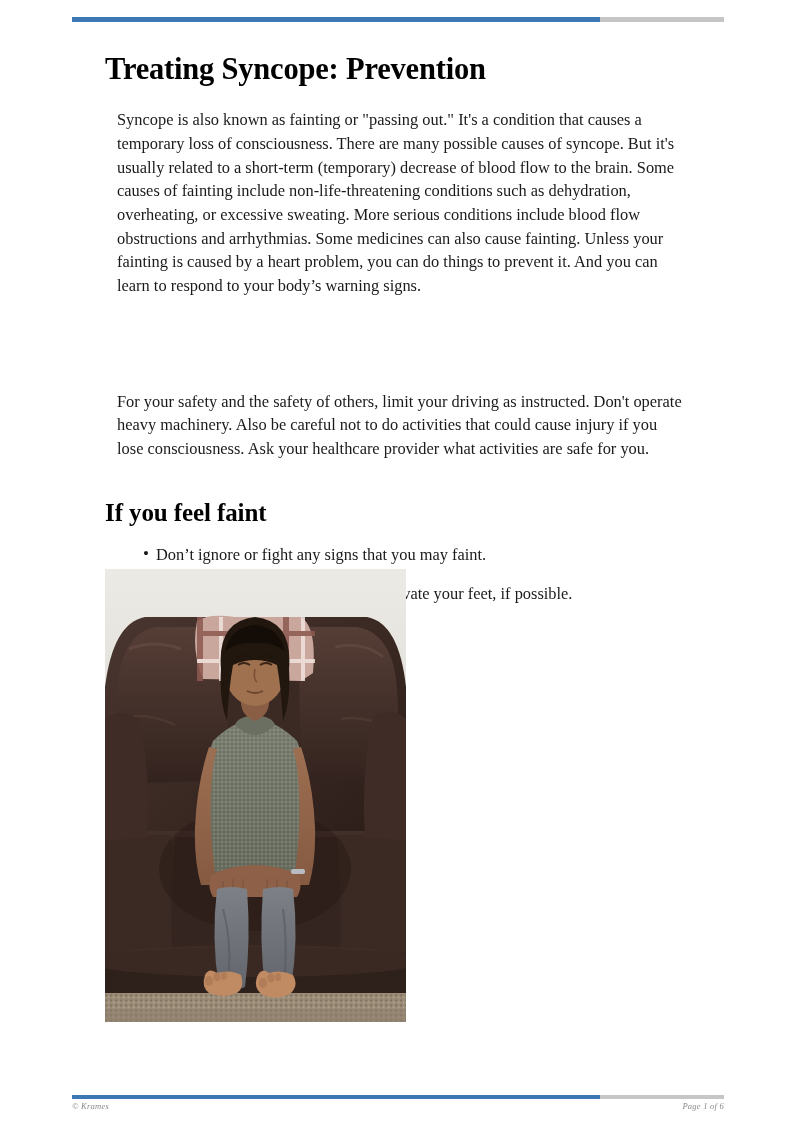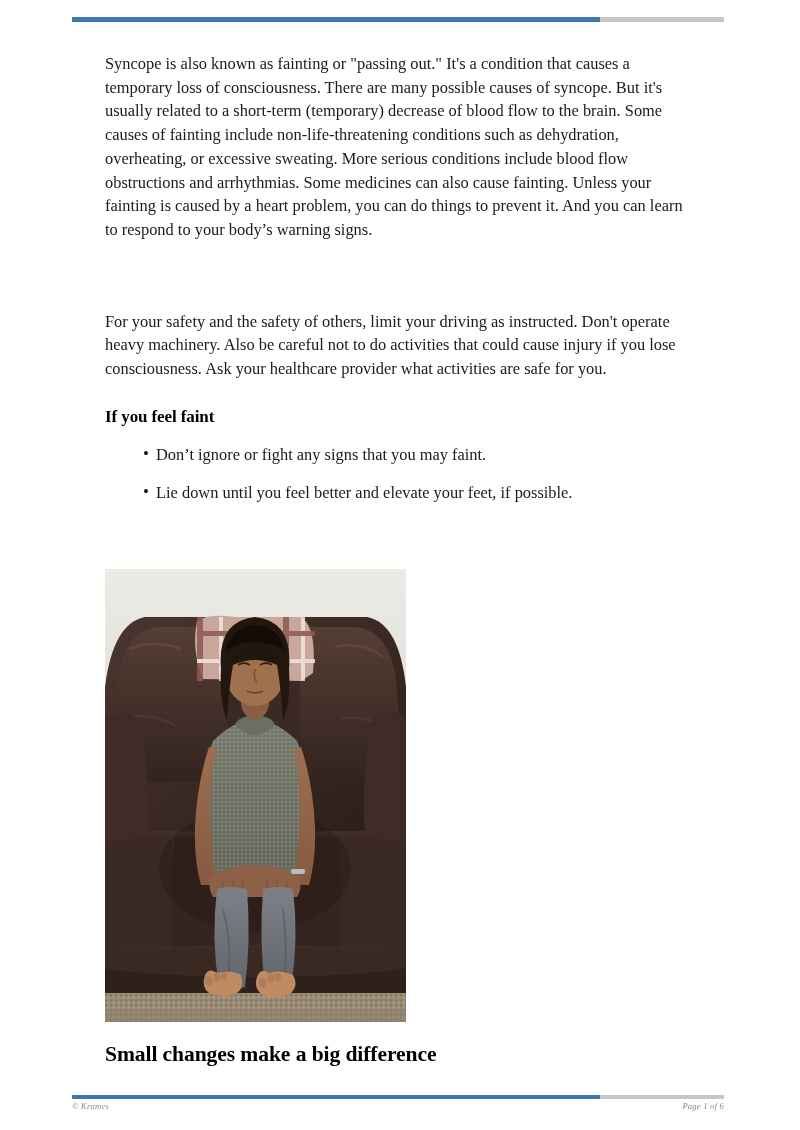--- a/index.html
+++ b/index.html
@@ -56,30 +56,30 @@
     font-weight: bold;
     letter-spacing: -0.2px;
     line-height: 1.12;
     margin: 0 0 22px 0;
     color: #000000;
   }
 
   p.body-text {
     font-size: 16.4px;
     line-height: 1.445;
-    margin: 0;
+    margin: 12px;
     color: #1a1a1a;
     text-align: left;
   }
 
   .gap-after-intro { height: 68px; }
   .gap-after-second { height: 26px; }
 
   h2.section-head {
-    font-size: 17px;
+    font-size: 25px;
     font-weight: bold;
     margin: 0 0 16px 0;
     color: #000000;
     letter-spacing: -0.1px;
   }
 
   ul.bullets {
     margin: 0;
     padding: 0 0 0 38px;
     list-style: none;
@@ -168,20 +168,21 @@
 
 <div class="page">
 
   <div class="header-rule">
     <div class="seg-blue"></div>
     <div class="seg-gray"></div>
   </div>
 
   <div class="content">
 
+    <h1 class="doc-title">Treating Syncope: Prevention</h1>
 
     <p class="body-text">Syncope is also known as fainting or "passing out." It's a condition that causes a temporary loss of consciousness. There are many possible causes of syncope. But it's usually related to a short-term (temporary) decrease of blood flow to the brain. Some causes of fainting include non-life-threatening conditions such as dehydration, overheating, or excessive sweating. More serious conditions include blood flow obstructions and arrhythmias. Some medicines can also cause fainting. Unless your fainting is caused by a heart problem, you can do things to prevent it. And you can learn to respond to your body’s warning signs.</p>
 
     <div class="gap-after-intro"></div>
 
     <p class="body-text">For your safety and the safety of others, limit your driving as instructed. Don't operate heavy machinery. Also be careful not to do activities that could cause injury if you lose consciousness. Ask your healthcare provider what activities are safe for you.</p>
 
     <div class="gap-after-second"></div>
 
     <h2 class="section-head">If you feel faint</h2>
@@ -332,21 +333,20 @@
         <ellipse cx="104" cy="412" rx="4" ry="5"></ellipse>
         <ellipse cx="112" cy="408" rx="3.4" ry="4.4"></ellipse>
         <ellipse cx="119" cy="407" rx="3" ry="4"></ellipse>
         <ellipse cx="158" cy="414" rx="4" ry="5"></ellipse>
         <ellipse cx="166" cy="409" rx="3.4" ry="4.4"></ellipse>
         <ellipse cx="173" cy="408" rx="3" ry="4"></ellipse>
       </g>
     </svg>
   </div>
 
-  <h2 class="closing-head">Small changes make a big difference</h2>
 
   <div class="footer-rule">
     <div class="seg-blue"></div>
     <div class="seg-gray"></div>
   </div>
 
   <div class="footer-row">
     <span>© Krames</span>
     <span>Page 1 of 6</span>
   </div>

